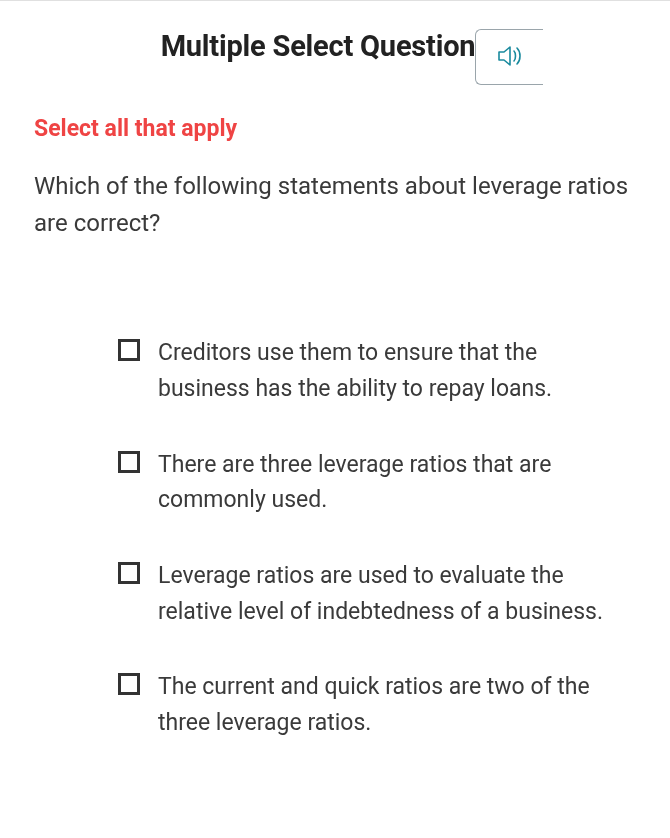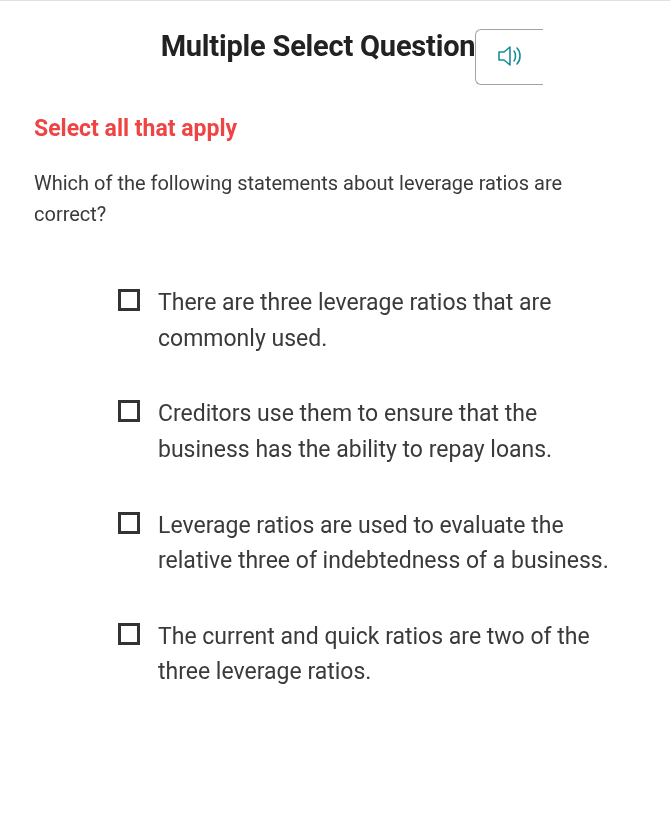--- a/index.html
+++ b/index.html
@@ -43,25 +43,25 @@
     border-top-right-radius: 0;
     border-bottom-right-radius: 0;
   }
   .instruction {
     font-size: 23px;
     font-weight: 700;
     color: #ef4444;
     margin-bottom: 26px;
   }
   .prompt {
-    font-size: 20px;
+    font-size: 24px;
     font-weight: 400;
     color: #3a3a3a;
     line-height: 1.55;
-    margin-bottom: 55px;
+    margin-bottom: 93px;
   }
   .options {
     padding-left: 84px;
     padding-right: 10px;
   }
   .option {
     display: flex;
     align-items: flex-start;
     gap: 18px;
     margin-bottom: 40px;
@@ -101,31 +101,31 @@
   </div>
 
   <div class="instruction">Select all that apply</div>
 
   <div class="prompt">Which of the following statements about leverage ratios are correct?</div>
 
   <div class="options">
 
     <div class="option">
       <div class="checkbox"></div>
+      <div class="option-text">Creditors use them to ensure that the business has the ability to repay loans.</div>
+    </div>
+
+    <div class="option">
+      <div class="checkbox"></div>
       <div class="option-text">There are three leverage ratios that are commonly used.</div>
     </div>
 
     <div class="option">
       <div class="checkbox"></div>
-      <div class="option-text">Creditors use them to ensure that the business has the ability to repay loans.</div>
-    </div>
-
-    <div class="option">
-      <div class="checkbox"></div>
-      <div class="option-text">Leverage ratios are used to evaluate the relative three of indebtedness of a business.</div>
+      <div class="option-text">Leverage ratios are used to evaluate the relative level of indebtedness of a business.</div>
     </div>
 
     <div class="option">
       <div class="checkbox"></div>
       <div class="option-text">The current and quick ratios are two of the three leverage ratios.</div>
     </div>
 
   </div>
 
 </div>

